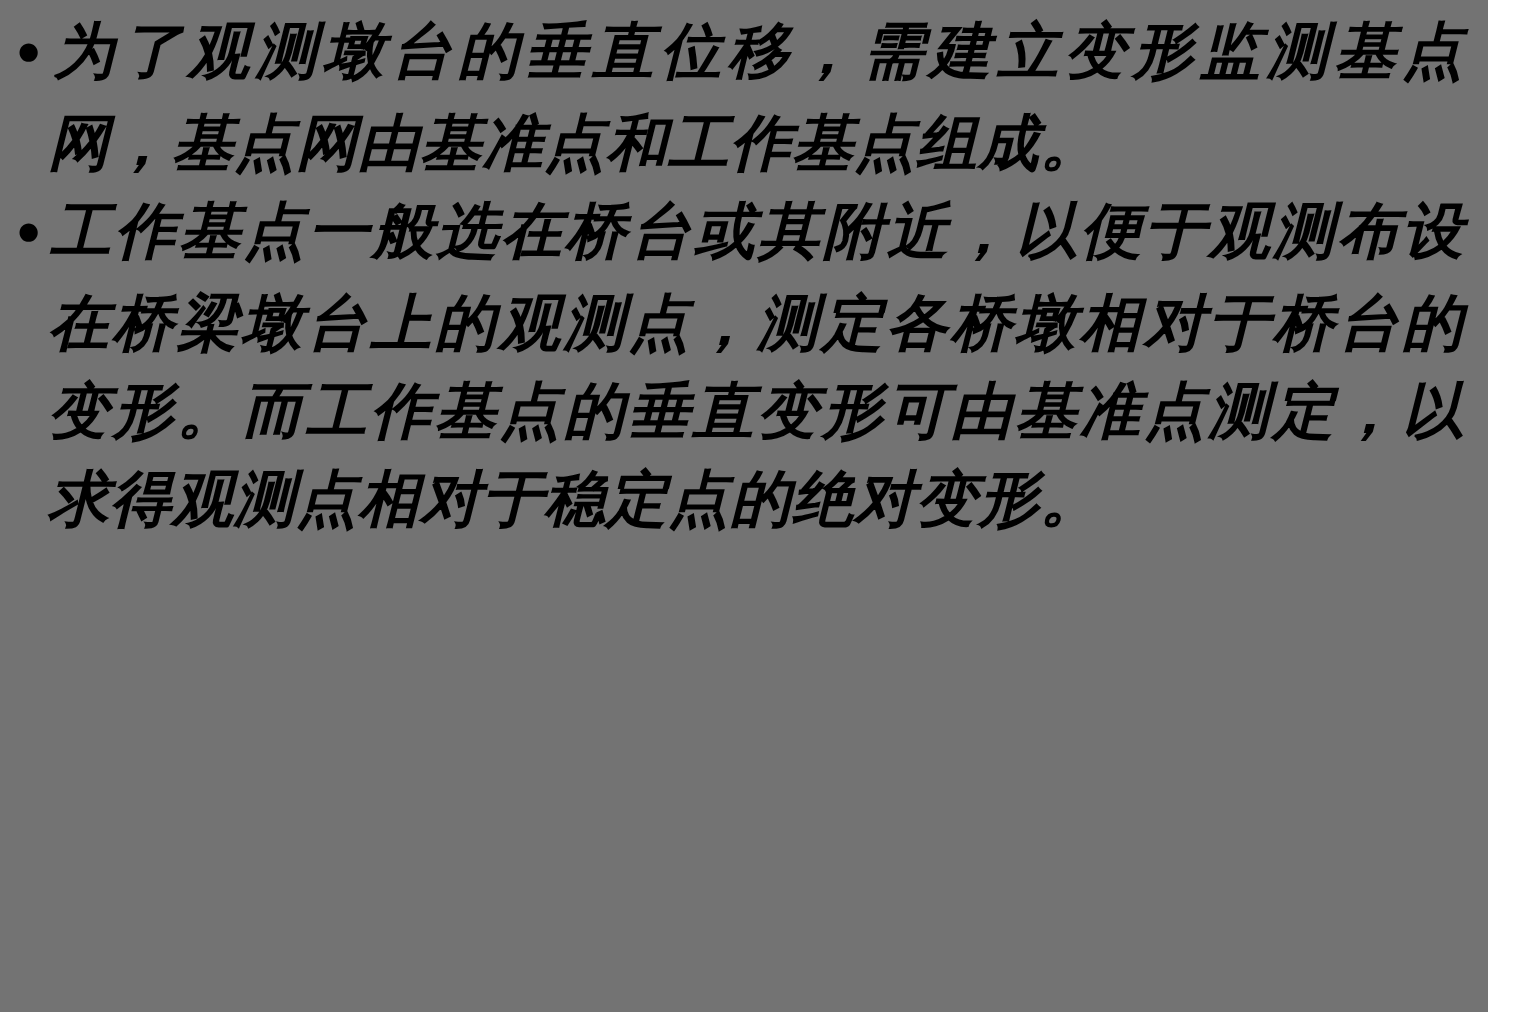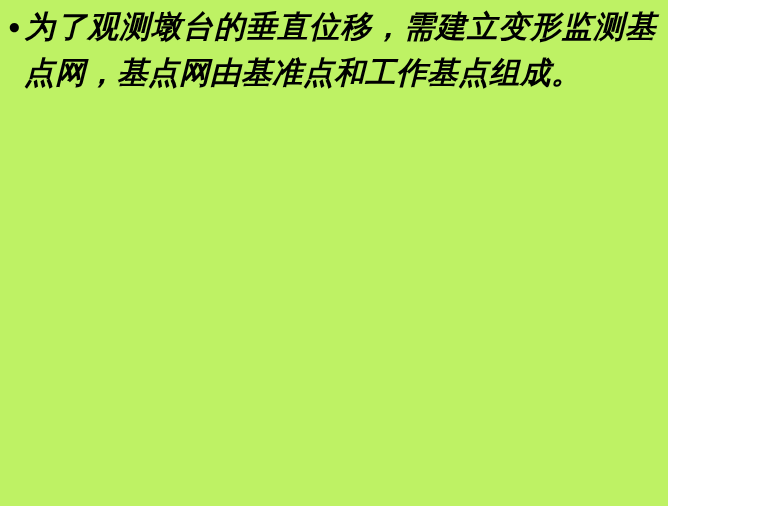--- a/index.html
+++ b/index.html
@@ -8,24 +8,24 @@
     background: #ffffff;
   }
   body {
     width: 760px;
     height: 506px;
     overflow: hidden;
     font-family: "DejaVu Serif", serif;
   }
   .slide {
     box-sizing: border-box;
-    width: 668px;
+    width: 744px;
     height: 506px;
     padding: 4px 12px 0 6px;
-    background: #bef264;
+    background: #737373;
     color: #000000;
   }
   .bullet-list {
     list-style: none;
     margin: 0;
     padding: 0;
   }
   .bullet-item {
     display: block;
     position: relative;
@@ -58,15 +58,18 @@
 <body>
 
 <div class="slide">
   <div class="bullet-list">
 
     <p class="bullet-item">
       <span class="bullet-dot">•</span><span class="bullet-text">为了观测墩台的垂直位移，需建立变形监测基点网，基点网由基准点和工作基点组成。</span>
     </p>
 
 
+    <p class="bullet-item">
+      <span class="bullet-dot">•</span><span class="bullet-text">工作基点一般选在桥台或其附近，以便于观测布设在桥梁墩台上的观测点，测定各桥墩相对于桥台的变形。而工作基点的垂直变形可由基准点测定，以求得观测点相对于稳定点的绝对变形。</span>
+    </p>
 
   </div>
 </div>
 
 </body></html>

